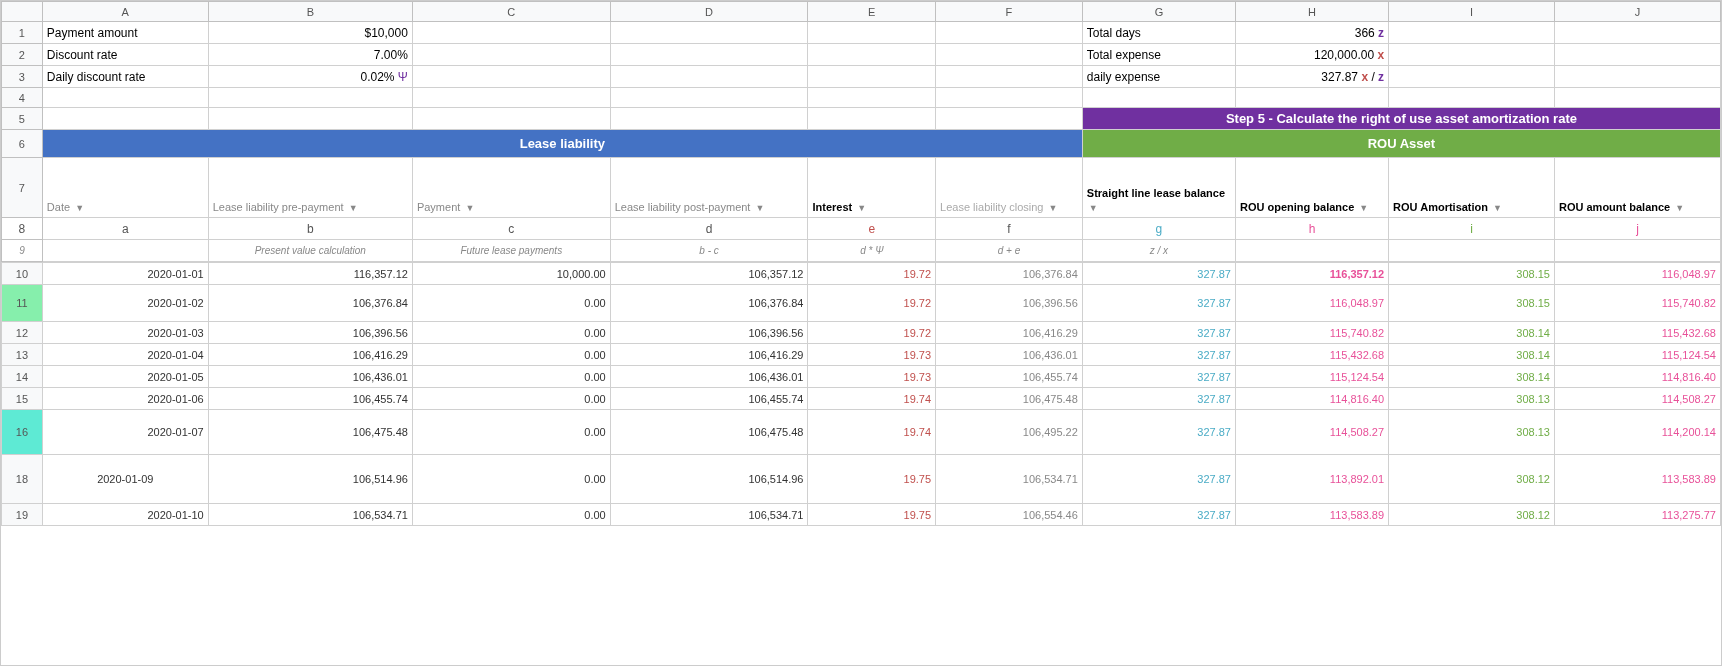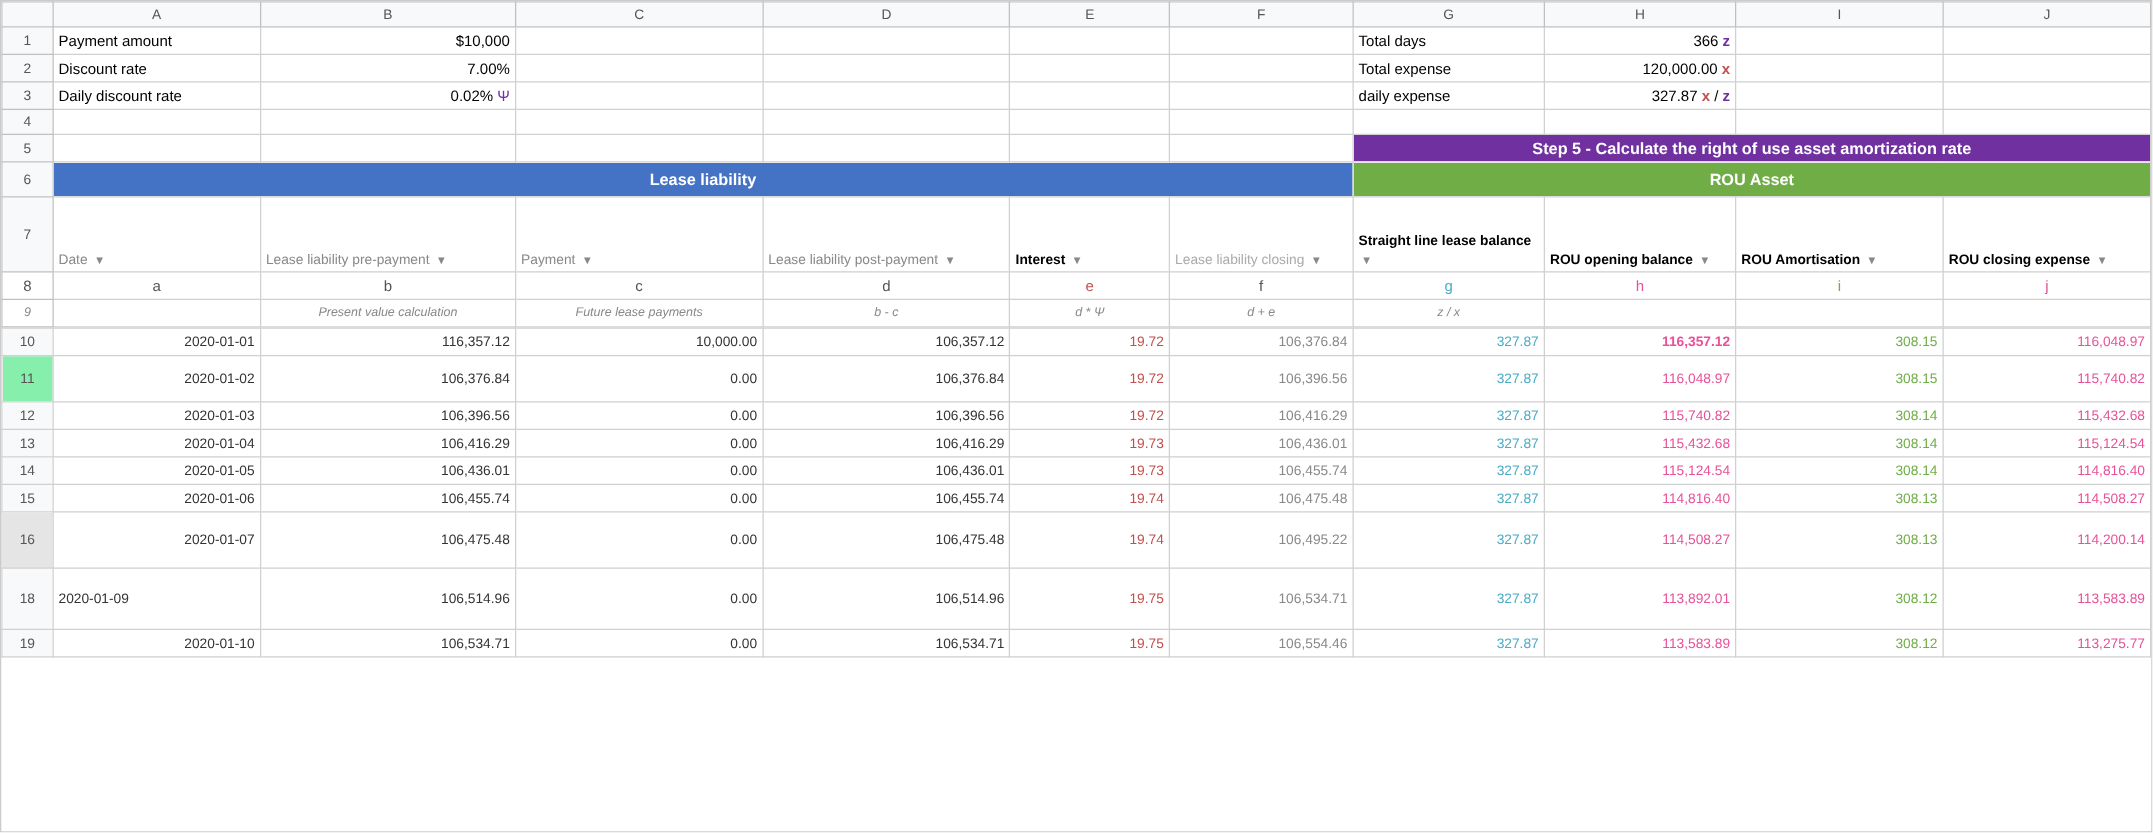--- a/index.html
+++ b/index.html
@@ -319,21 +319,21 @@
         </td>
         <td class="col-header-bold">
           <span>ROU opening balance</span>
           <span class="filter-icon">▼</span>
         </td>
         <td class="col-header-bold">
           <span>ROU Amortisation</span>
           <span class="filter-icon">▼</span>
         </td>
         <td class="col-header-bold">
-          <span>ROU closing expense</span>
+          <span>ROU amount balance</span>
           <span class="filter-icon">▼</span>
         </td>
       </tr>
 
       <tr class="letter-row">
         <td class="row-num">8</td>
         <td class="cell-center">a</td>
         <td class="cell-center">b</td>
         <td class="cell-center">c</td>
         <td class="cell-center">d</td>
@@ -450,35 +450,35 @@
           <td style="text-align: right; padding: 2px 4px; border: 1px solid rgb(208, 208, 208); font-size: 11px; height: 22px; overflow: hidden;">0.00</td>
           <td style="text-align: right; padding: 2px 4px; border: 1px solid rgb(208, 208, 208); font-size: 11px; height: 22px; overflow: hidden;">106,455.74</td>
           <td style="text-align: right; padding: 2px 4px; border: 1px solid rgb(208, 208, 208); font-size: 11px; height: 22px; overflow: hidden; color: rgb(192, 80, 77);">19.74</td>
           <td style="text-align: right; padding: 2px 4px; border: 1px solid rgb(208, 208, 208); font-size: 11px; height: 22px; overflow: hidden; color: rgb(136, 136, 136);">106,475.48</td>
           <td style="text-align: right; padding: 2px 4px; border: 1px solid rgb(208, 208, 208); font-size: 11px; height: 22px; overflow: hidden; color: rgb(75, 172, 198);">327.87</td>
           <td style="text-align: right; padding: 2px 4px; border: 1px solid rgb(208, 208, 208); font-size: 11px; height: 22px; overflow: hidden; color: rgb(232, 81, 153);">114,816.40</td>
           <td style="text-align: right; padding: 2px 4px; border: 1px solid rgb(208, 208, 208); font-size: 11px; height: 22px; overflow: hidden; color: rgb(112, 173, 71);">308.13</td>
           <td style="text-align: right; padding: 2px 4px; border: 1px solid rgb(208, 208, 208); font-size: 11px; height: 22px; overflow: hidden; color: rgb(232, 81, 153);">114,508.27</td>
         </tr>
         <tr class="data-row" style="height: 22px;">
-          <td class="row-num" style="text-align: center; padding: 16px 4px; border: 1px solid rgb(208, 208, 208); font-size: 11px; height: 22px; overflow: hidden; background: #e5e5e5; color: rgb(85, 85, 85);">16</td>
+          <td class="row-num" style="text-align: center; padding: 16px 4px; border: 1px solid rgb(208, 208, 208); font-size: 11px; height: 22px; overflow: hidden; background: #5eead4; color: rgb(85, 85, 85);">16</td>
           <td style="text-align: right; padding: 2px 4px; border: 1px solid rgb(208, 208, 208); font-size: 11px; height: 22px; overflow: hidden;">2020-01-07</td>
           <td style="text-align: right; padding: 2px 4px; border: 1px solid rgb(208, 208, 208); font-size: 11px; height: 22px; overflow: hidden;">106,475.48</td>
           <td style="text-align: right; padding: 2px 4px; border: 1px solid rgb(208, 208, 208); font-size: 11px; height: 22px; overflow: hidden;">0.00</td>
           <td style="text-align: right; padding: 2px 4px; border: 1px solid rgb(208, 208, 208); font-size: 11px; height: 22px; overflow: hidden;">106,475.48</td>
           <td style="text-align: right; padding: 2px 4px; border: 1px solid rgb(208, 208, 208); font-size: 11px; height: 22px; overflow: hidden; color: rgb(192, 80, 77);">19.74</td>
           <td style="text-align: right; padding: 2px 4px; border: 1px solid rgb(208, 208, 208); font-size: 11px; height: 22px; overflow: hidden; color: rgb(136, 136, 136);">106,495.22</td>
           <td style="text-align: right; padding: 2px 4px; border: 1px solid rgb(208, 208, 208); font-size: 11px; height: 22px; overflow: hidden; color: rgb(75, 172, 198);">327.87</td>
           <td style="text-align: right; padding: 2px 4px; border: 1px solid rgb(208, 208, 208); font-size: 11px; height: 22px; overflow: hidden; color: rgb(232, 81, 153);">114,508.27</td>
           <td style="text-align: right; padding: 2px 4px; border: 1px solid rgb(208, 208, 208); font-size: 11px; height: 22px; overflow: hidden; color: rgb(112, 173, 71);">308.13</td>
           <td style="text-align: right; padding: 2px 4px; border: 1px solid rgb(208, 208, 208); font-size: 11px; height: 22px; overflow: hidden; color: rgb(232, 81, 153);">114,200.14</td>
         </tr>
         <tr class="data-row" style="height: 22px;">
           <td class="row-num" style="text-align: center; padding: 2px 4px; border: 1px solid rgb(208, 208, 208); font-size: 11px; height: 22px; overflow: hidden; background: rgb(248, 249, 250); color: rgb(85, 85, 85);">18</td>
-          <td style="text-align: left; padding: 18px 4px; border: 1px solid rgb(208, 208, 208); font-size: 11px; height: 22px; overflow: hidden;">2020-01-09</td>
+          <td style="text-align: center; padding: 18px 4px; border: 1px solid rgb(208, 208, 208); font-size: 11px; height: 22px; overflow: hidden;">2020-01-09</td>
           <td style="text-align: right; padding: 2px 4px; border: 1px solid rgb(208, 208, 208); font-size: 11px; height: 22px; overflow: hidden;">106,514.96</td>
           <td style="text-align: right; padding: 2px 4px; border: 1px solid rgb(208, 208, 208); font-size: 11px; height: 22px; overflow: hidden;">0.00</td>
           <td style="text-align: right; padding: 2px 4px; border: 1px solid rgb(208, 208, 208); font-size: 11px; height: 22px; overflow: hidden;">106,514.96</td>
           <td style="text-align: right; padding: 2px 4px; border: 1px solid rgb(208, 208, 208); font-size: 11px; height: 22px; overflow: hidden; color: rgb(192, 80, 77);">19.75</td>
           <td style="text-align: right; padding: 2px 4px; border: 1px solid rgb(208, 208, 208); font-size: 11px; height: 22px; overflow: hidden; color: rgb(136, 136, 136);">106,534.71</td>
           <td style="text-align: right; padding: 2px 4px; border: 1px solid rgb(208, 208, 208); font-size: 11px; height: 22px; overflow: hidden; color: rgb(75, 172, 198);">327.87</td>
           <td style="text-align: right; padding: 2px 4px; border: 1px solid rgb(208, 208, 208); font-size: 11px; height: 22px; overflow: hidden; color: rgb(232, 81, 153);">113,892.01</td>
           <td style="text-align: right; padding: 2px 4px; border: 1px solid rgb(208, 208, 208); font-size: 11px; height: 22px; overflow: hidden; color: rgb(112, 173, 71);">308.12</td>
           <td style="text-align: right; padding: 2px 4px; border: 1px solid rgb(208, 208, 208); font-size: 11px; height: 22px; overflow: hidden; color: rgb(232, 81, 153);">113,583.89</td>
         </tr>

